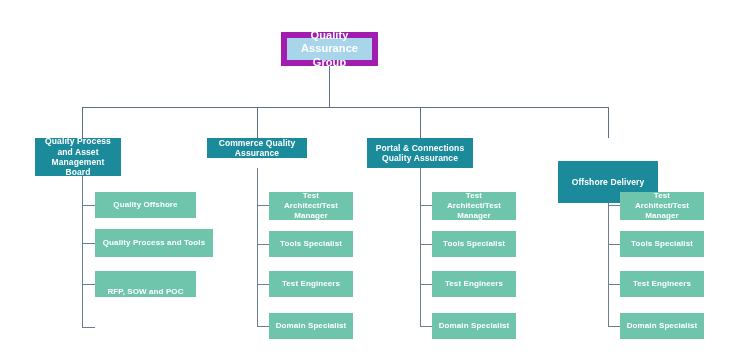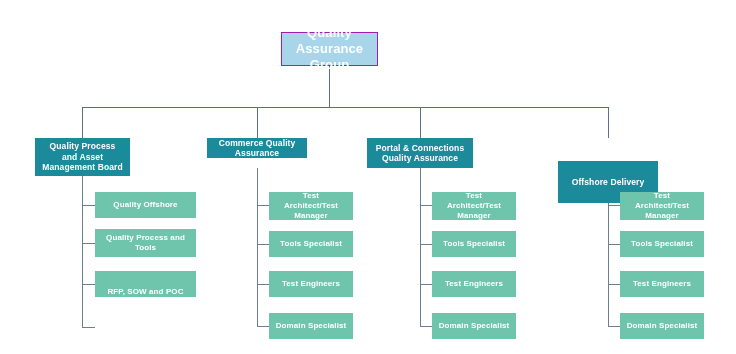--- a/index.html
+++ b/index.html
@@ -29,22 +29,22 @@
     text-align: center;
     color: #ffffff;
     line-height: 1.22;
     letter-spacing: 0.1px;
     z-index: 3;
   }
 
   
   .node.root {
     background: #a8d5ea;
-    border: 1px solid #a21caf;
-    font-size: 13px;
+    border: 6px solid #a21caf;
+    font-size: 11px;
     font-weight: 600;
   }
 
   
   .node.div {
     background: #1b8b9b;
     font-size: 8.5px;
     font-weight: 700;
   }
 
@@ -82,32 +82,32 @@
 
   <div class="conn v" style="left:329px; top:66px; height:41px;"></div>
 
   <div class="conn h" style="left:82px; top:107px; width:527px;"></div>
 
   <div class="conn v" style="left:82px; top:107px; height:31px;"></div>
   <div class="conn v" style="left:257px; top:107px; height:31px;"></div>
   <div class="conn v" style="left:420px; top:107px; height:31px;"></div>
   <div class="conn v" style="left:608px; top:107px; height:31px;"></div>
 
-  <div class="node div" style="left:35px; top:138px; width:95px; height:38px;">
+  <div class="node div" style="left:35px; top:138px; width:86px; height:38px;">
     <span class="label">Quality Process and Asset Management Board</span>
   </div>
   <div class="conn spine" style="left:82px; top:176px; height:151px;"></div>
 
   <div class="conn stub" style="left:82px; top:205px; width:13px;"></div>
   <div class="node leaf" style="left:95px; top:192px; width:101px; height:26px;">
     <span class="label">Quality Offshore</span>
   </div>
 
   <div class="conn stub" style="left:82px; top:243px; width:13px;"></div>
-  <div class="node leaf" style="left:95px; top:229px; width:101px; height:28px;">
+  <div class="node leaf" style="left:95px; top:229px; width:118px; height:28px;">
     <span class="label">Quality Process and Tools</span>
   </div>
 
   <div class="conn stub" style="left:82px; top:284px; width:13px;"></div>
   <div class="node leaf" style="left:95px; top:271px; width:101px; height:26px;align-items:flex-end;">
     <span class="label">RFP, SOW and POC</span>
   </div>
 
   <div class="conn stub" style="left:82px; top:327px; width:13px;"></div>
 

